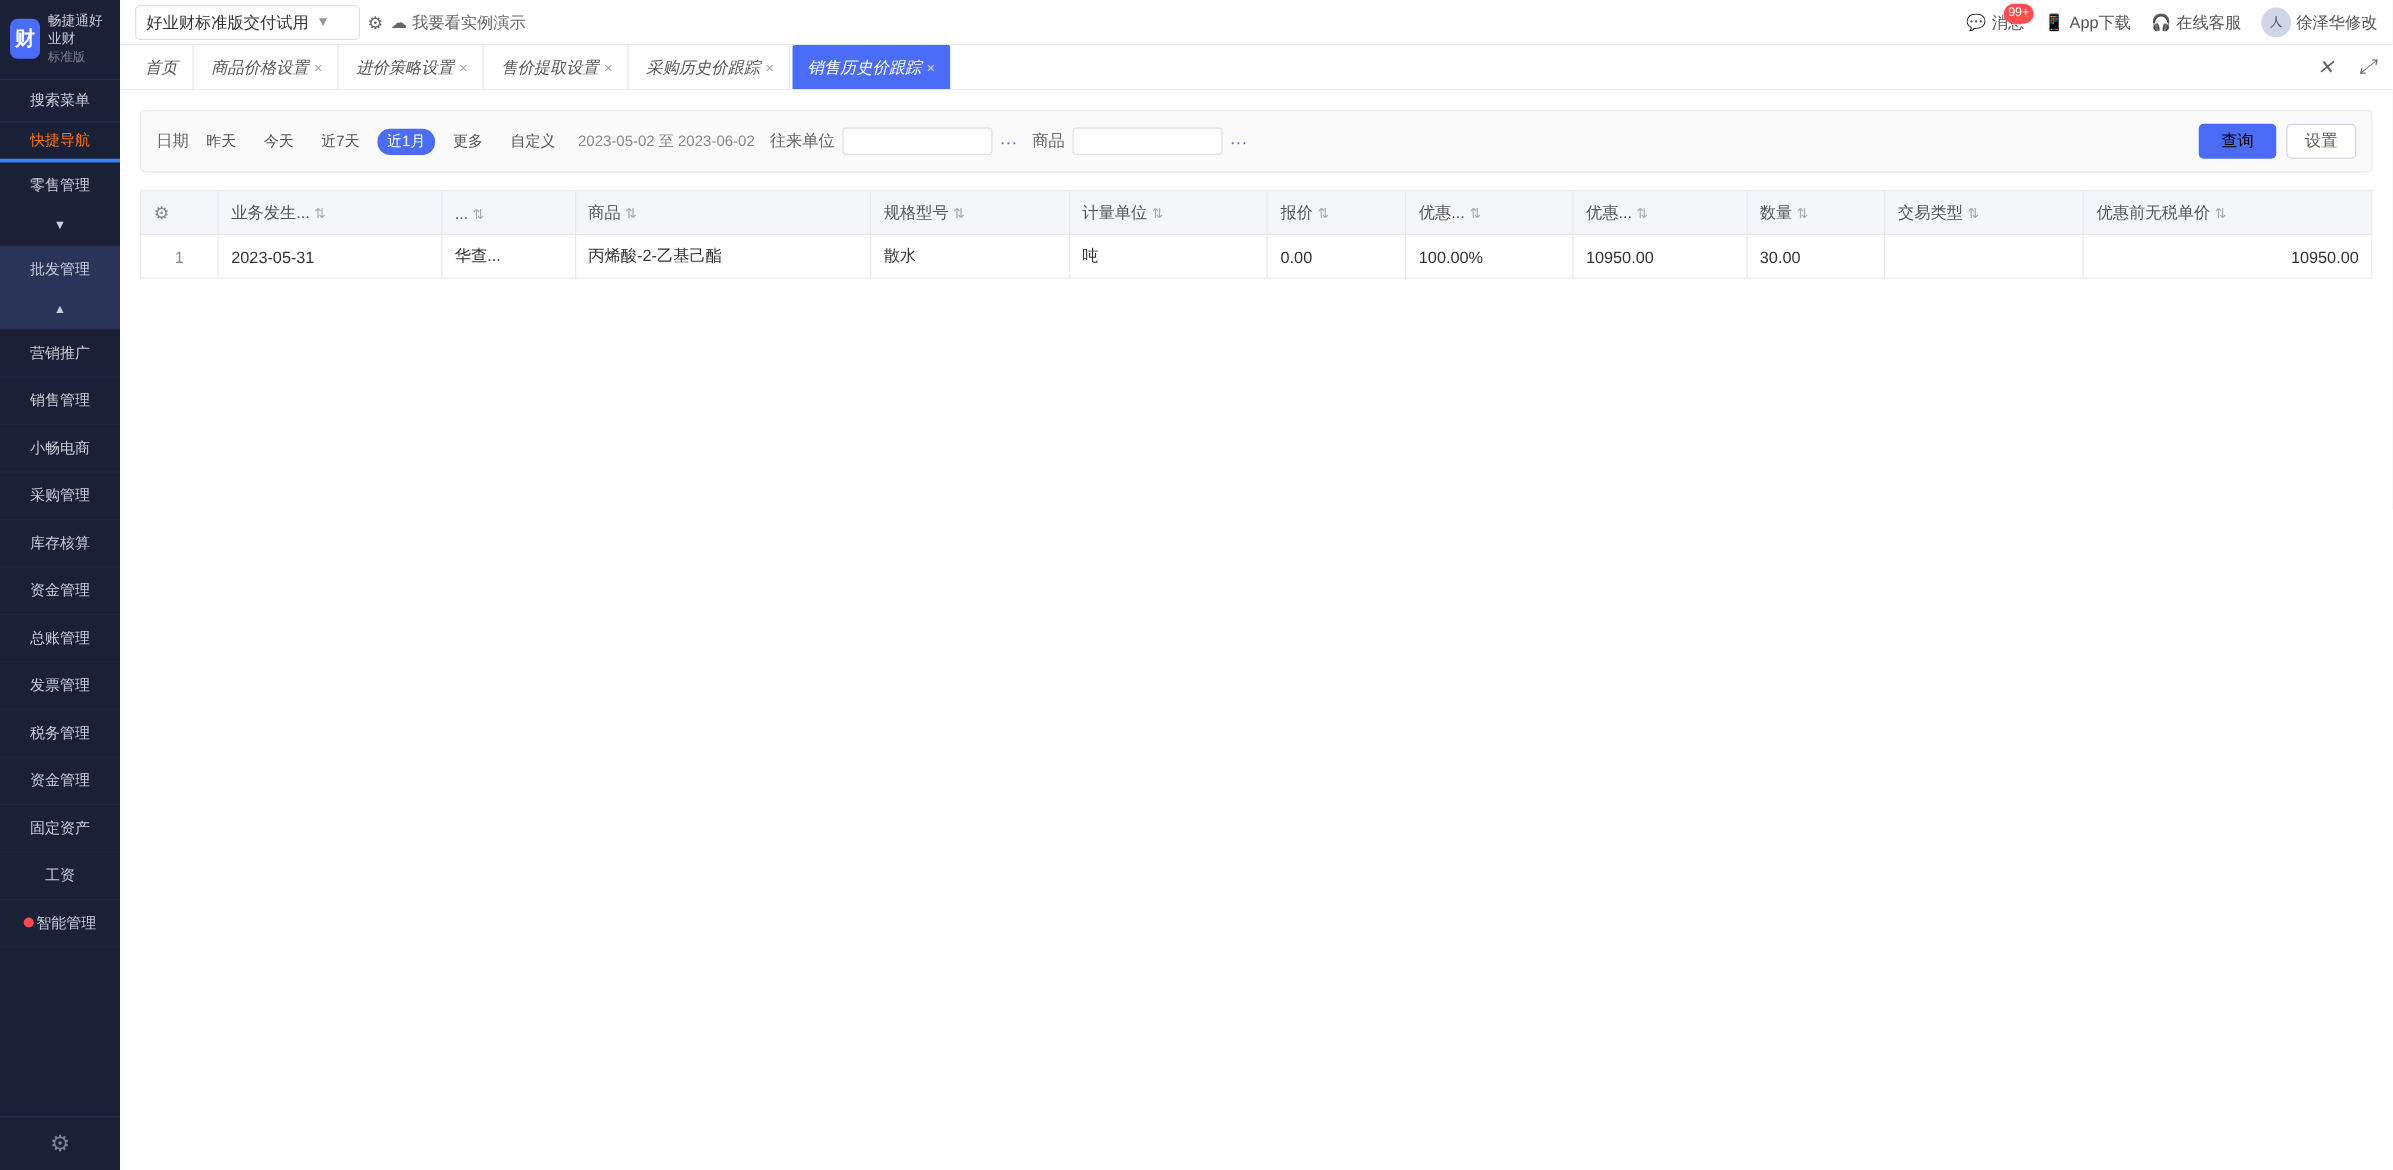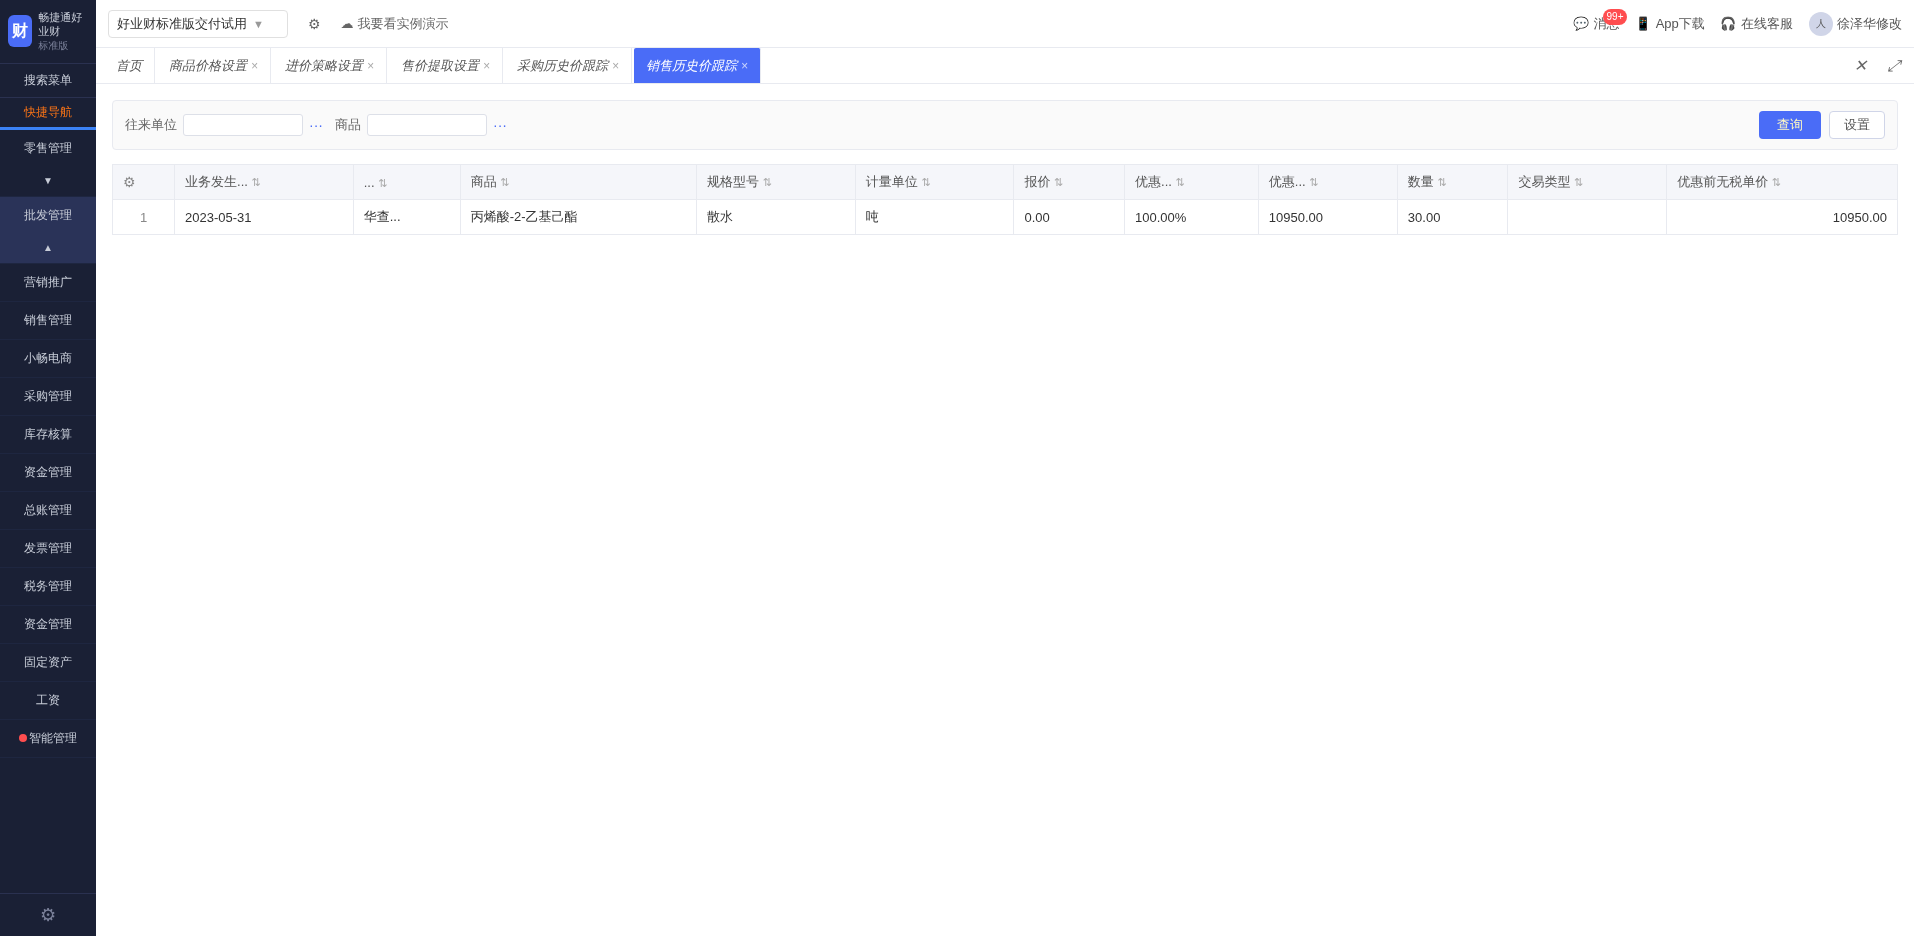--- a/index.html
+++ b/index.html
@@ -81,23 +81,23 @@
       overflow: hidden;
     }
 
     
     .topbar {
       background: #fff;
       border-bottom: 1px solid #e8eaf0;
       display: flex;
       align-items: center;
       padding: 0 12px;
-      height: 48px;
+      height: 36px;
       flex-shrink: 0;
-      gap: 20px;
+      gap: 6px;
       justify-content: space-between;
     }
     .topbar-module {
       display: flex;
       align-items: center;
       gap: 6px;
       font-size: 13px;
       color: #333;
       cursor: pointer;
       padding: 4px 8px;
@@ -209,21 +209,21 @@
       padding: 3px 6px;
       font-size: 12px;
       outline: none;
       width: 120px;
       color: #333;
     }
     .filter-dots { color: #4a6cf7; cursor: pointer; font-size: 14px; }
     .filter-right { margin-left: auto; display: flex; gap: 8px; }
     .btn-query {
       background: #4a6cf7;
-      color: #fef9c3;
+      color: #000000;
       border: none;
       border-radius: 4px;
       padding: 5px 18px;
       font-size: 13px;
       cursor: pointer;
     }
     .btn-setting {
       background: #fff;
       color: #555;
       border: 1px solid #d0d5e8;
@@ -387,20 +387,30 @@
     <div class="tabs-bar-right">
       <span class="tab-action-btn">✕</span>
       <span class="tab-action-btn">⤢</span>
     </div>
   </div>
 
   <div class="page-content">
 
 
     <div class="filter-bar">
+      <div class="filter-item">
+        <span class="filter-label">日期</span>
+        <span class="date-btn">昨天</span>
+        <span class="date-btn">今天</span>
+        <span class="date-btn">近7天</span>
+        <span class="date-btn active">近1月</span>
+        <span class="date-btn">更多</span>
+        <span class="date-btn">自定义</span>
+        <span class="date-range">2023-05-02 至 2023-06-02</span>
+      </div>
       <div class="filter-item">
         <span class="filter-label">往来单位</span>
         <input class="filter-input" type="text" value="" style="">
         <span class="filter-dots">···</span>
       </div>
       <div class="filter-item">
         <span class="filter-label">商品</span>
         <input class="filter-input" type="text" value="" style="">
         <span class="filter-dots">···</span>
       </div>

